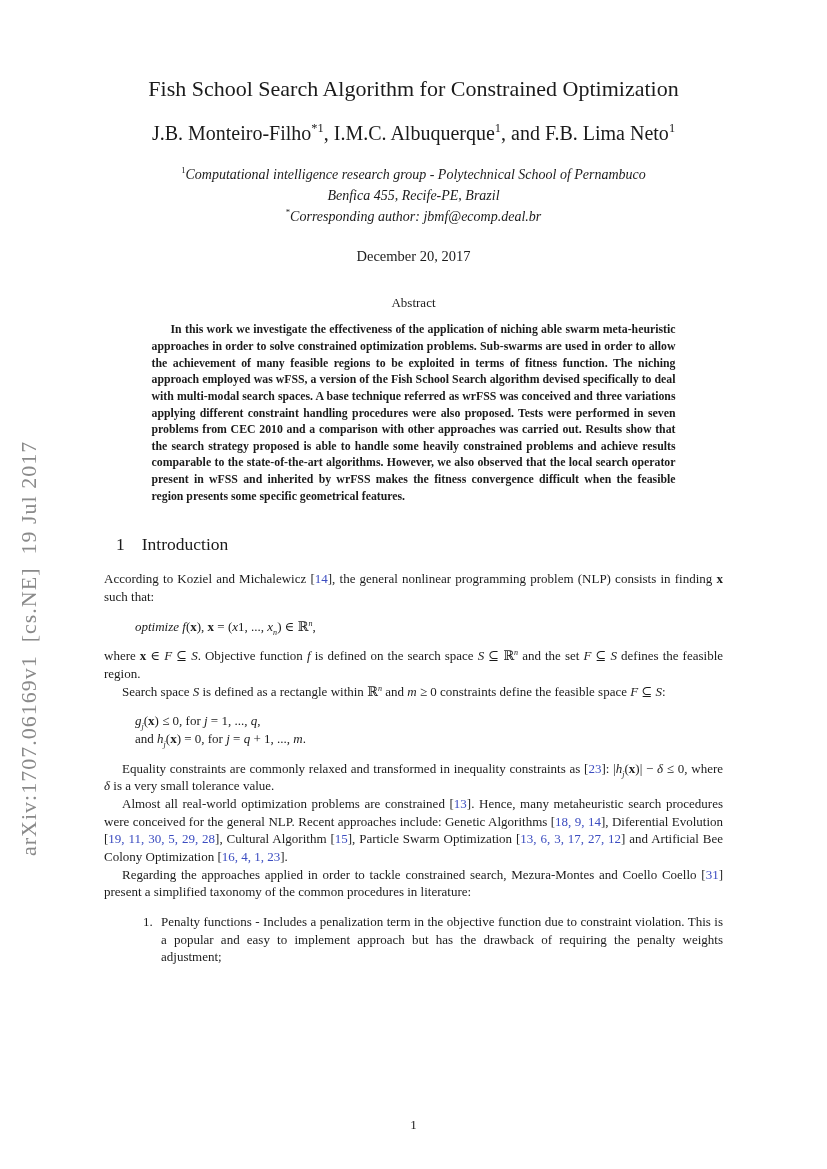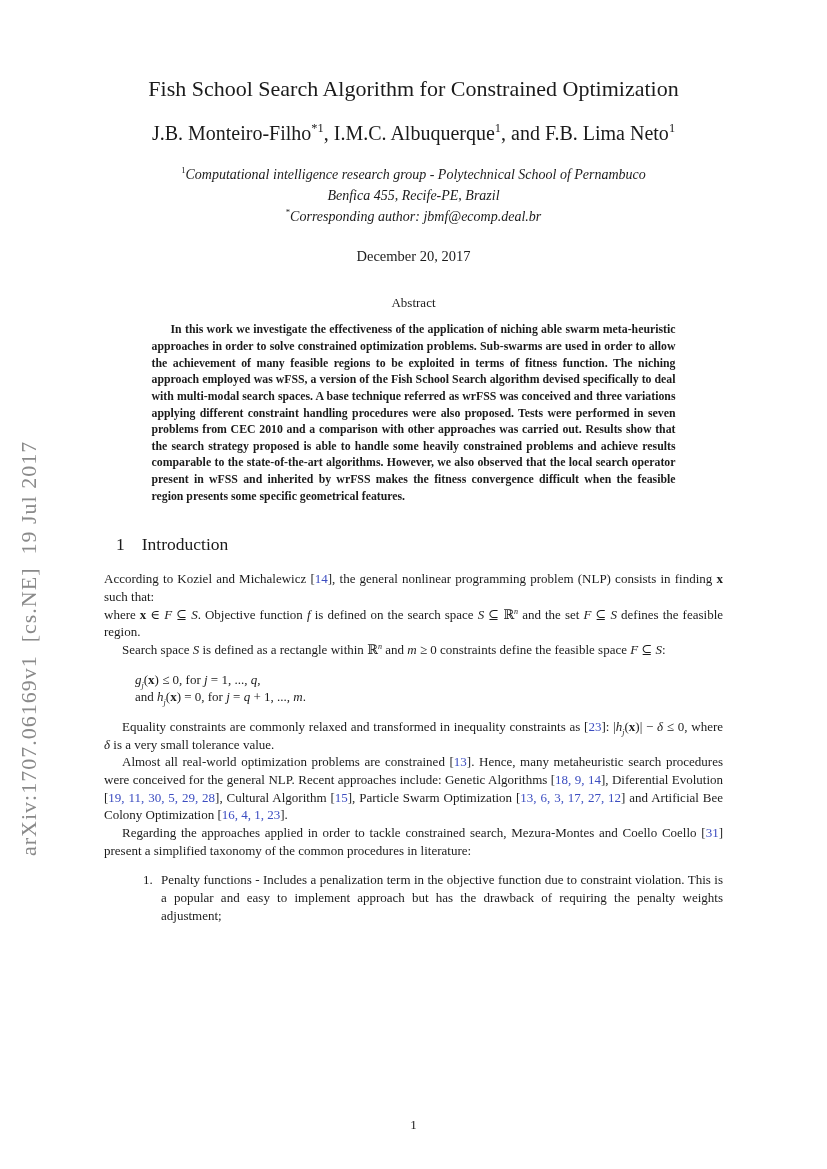--- a/index.html
+++ b/index.html
@@ -154,20 +154,21 @@
       <div class="abstract-heading">Abstract</div>
       <p class="abstract-body">In this work we investigate the effectiveness of the application of niching able swarm meta-heuristic approaches in order to solve constrained optimization problems. Sub-swarms are used in order to allow the achievement of many feasible regions to be exploited in terms of fitness function. The niching approach employed was wFSS, a version of the Fish School Search algorithm devised specifically to deal with multi-modal search spaces. A base technique referred as wrFSS was conceived and three variations applying different constraint handling procedures were also proposed. Tests were performed in seven problems from CEC 2010 and a comparison with other approaches was carried out. Results show that the search strategy proposed is able to handle some heavily constrained problems and achieve results comparable to the state-of-the-art algorithms. However, we also observed that the local search operator present in wFSS and inherited by wrFSS makes the fitness convergence difficult when the feasible region presents some specific geometrical features.</p>
     </div>
 
     <h2 class="section-heading">
       <span class="sec-num">1</span><span>Introduction</span>
     </h2>
 
     <p class="body-para noindent">According to Koziel and Michalewicz [<span class="cite">14</span>], the general nonlinear programming problem (NLP) consists in finding <b class="v">x</b> such that:</p>
 
+    <div class="equation"><span class="m">optimize f</span>(<b class="v">x</b>), <b class="v">x</b> = (<span class="m">x</span><span>1</span>, ..., <span class="m">x</span><sub class="m">n</sub>) ∈ <span class="bb">ℝ</span><sup class="m">n</sup>,</div>
 
     <p class="body-para noindent">where <b class="v">x</b> ∈ <span class="cal">F</span> ⊆ <span class="cal">S</span>. Objective function <span class="m">f</span> is defined on the search space <span class="cal">S</span> ⊆ <span class="bb">ℝ</span><sup class="m">n</sup> and the set <span class="cal">F</span> ⊆ <span class="cal">S</span> defines the feasible region.</p>
 
     <p class="body-para">Search space <span class="cal">S</span> is defined as a rectangle within <span class="bb">ℝ</span><sup class="m">n</sup> and <span class="m">m</span> ≥ 0 constraints define the feasible space <span class="cal">F</span> ⊆ <span class="cal">S</span>:</p>
 
     <div class="equation">
       <div><span class="m">g</span><sub class="m">j</sub>(<b class="v">x</b>) ≤ 0, for <span class="m">j</span> = 1, ..., <span class="m">q</span>,</div>
       <div>and <span class="m">h</span><sub class="m">j</sub>(<b class="v">x</b>) = 0, for <span class="m">j</span> = <span class="m">q</span> + 1, ..., <span class="m">m</span>.</div>
     </div>
 

